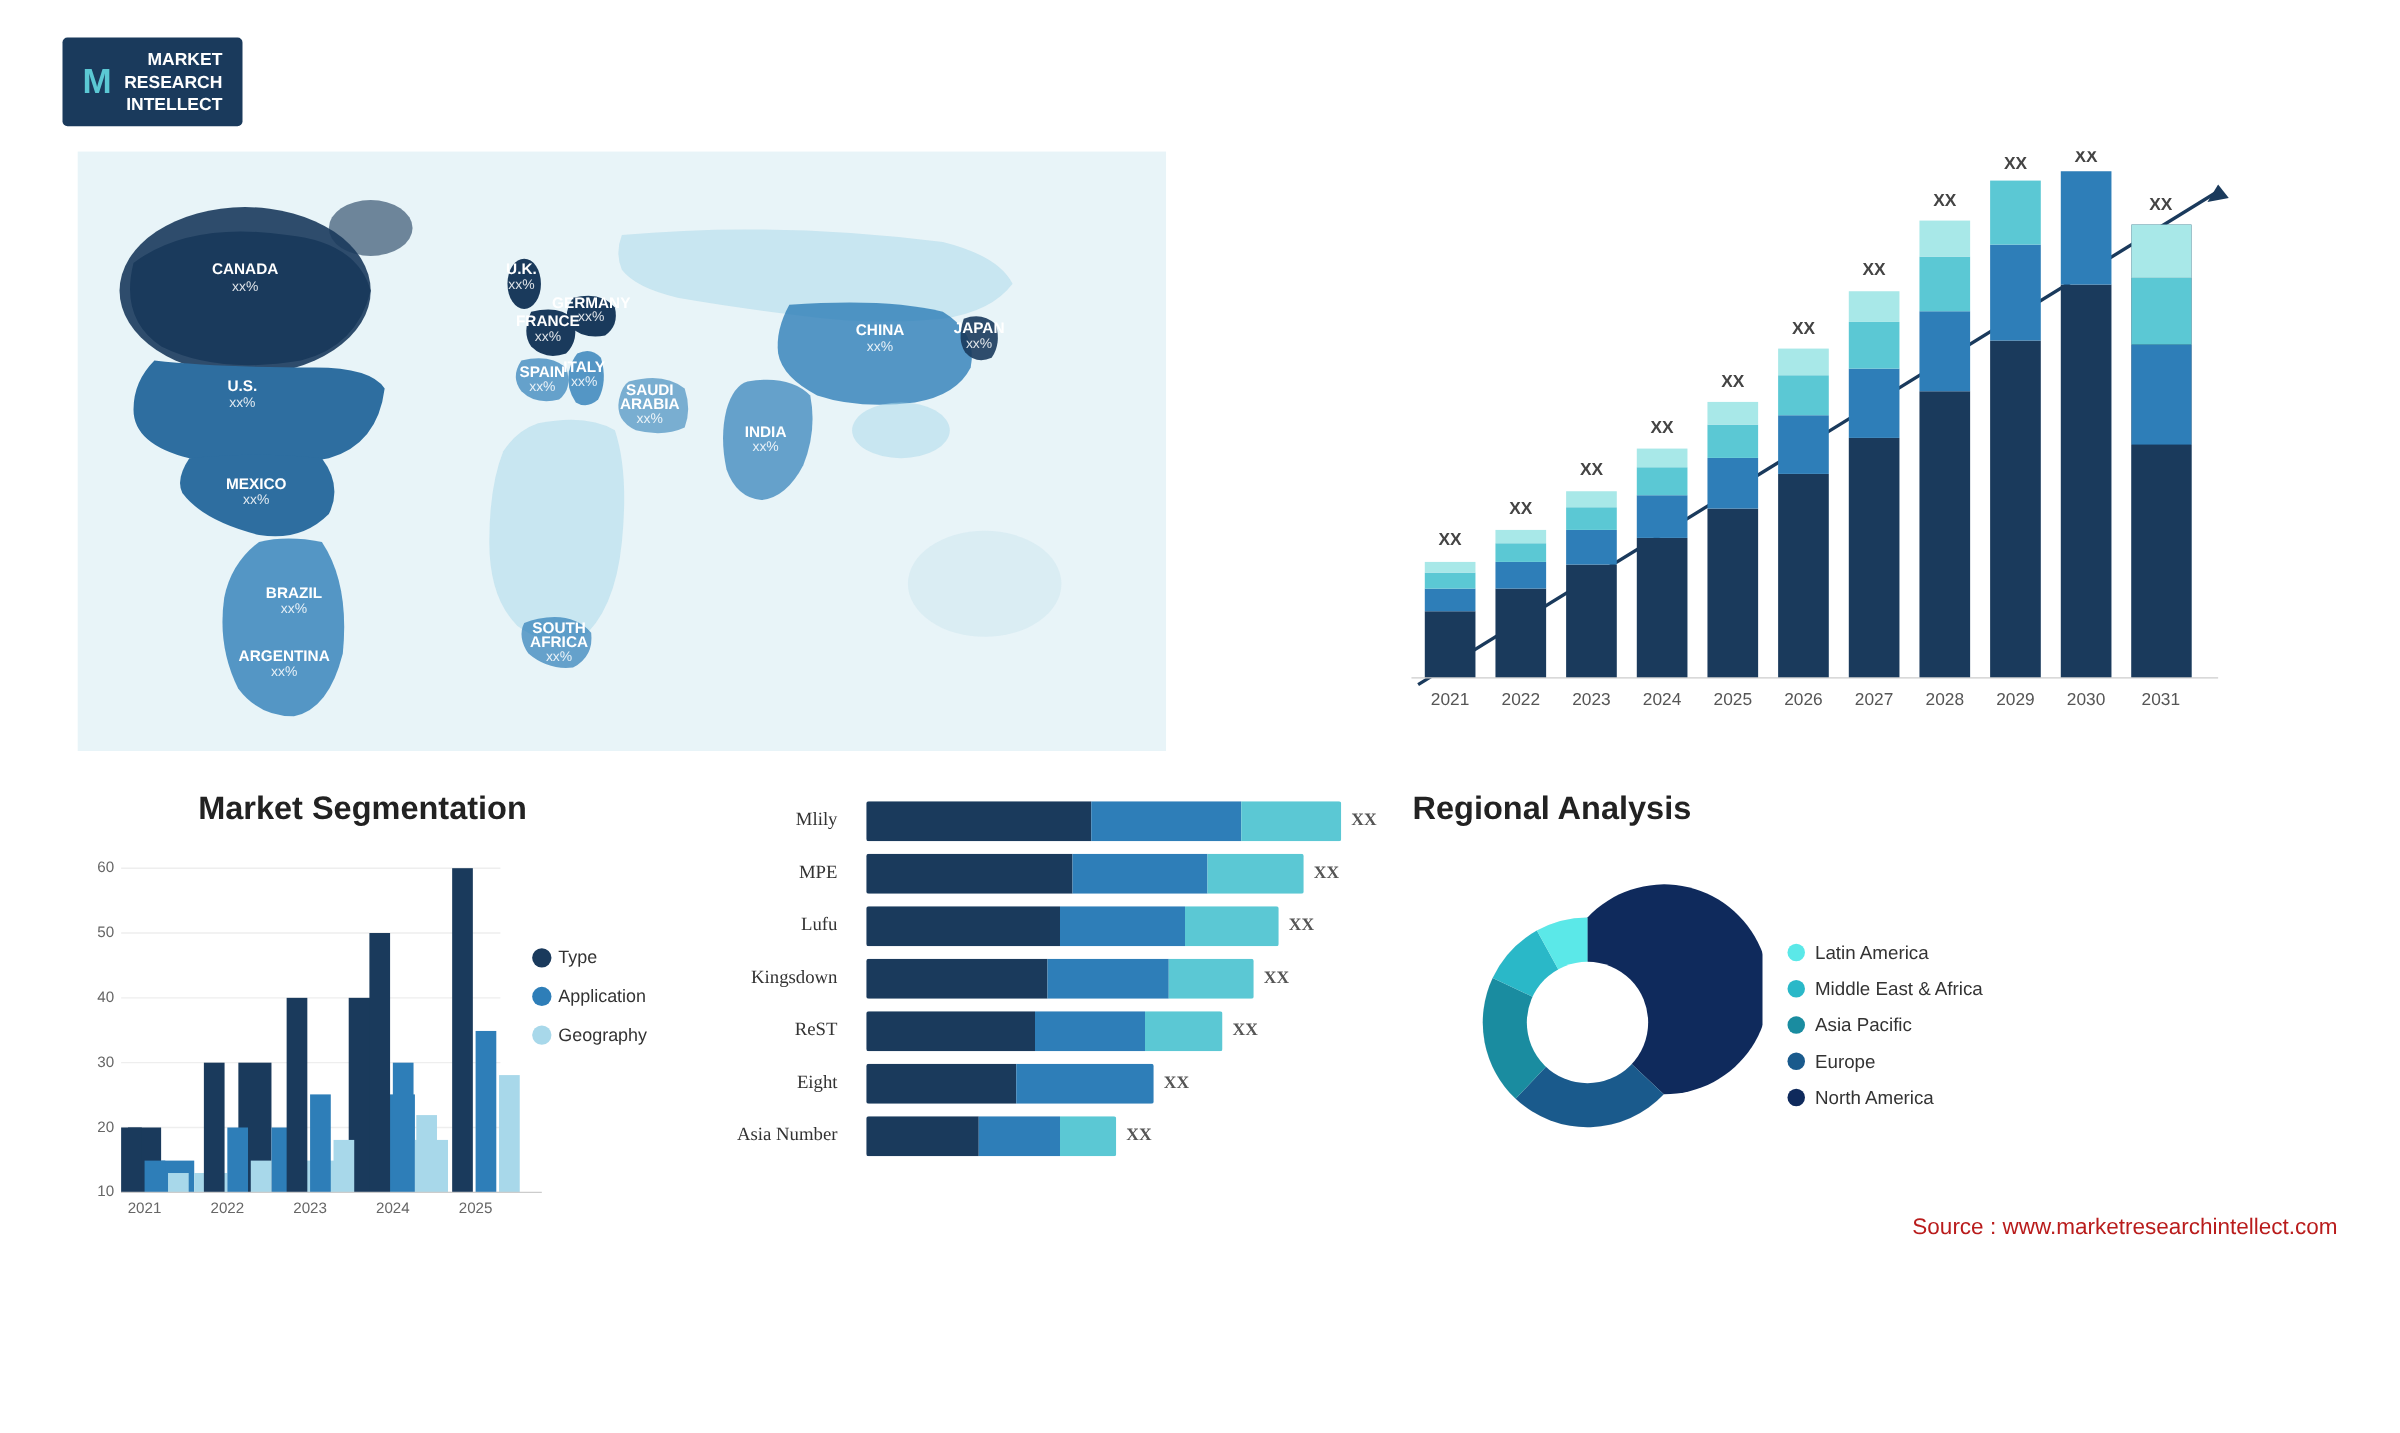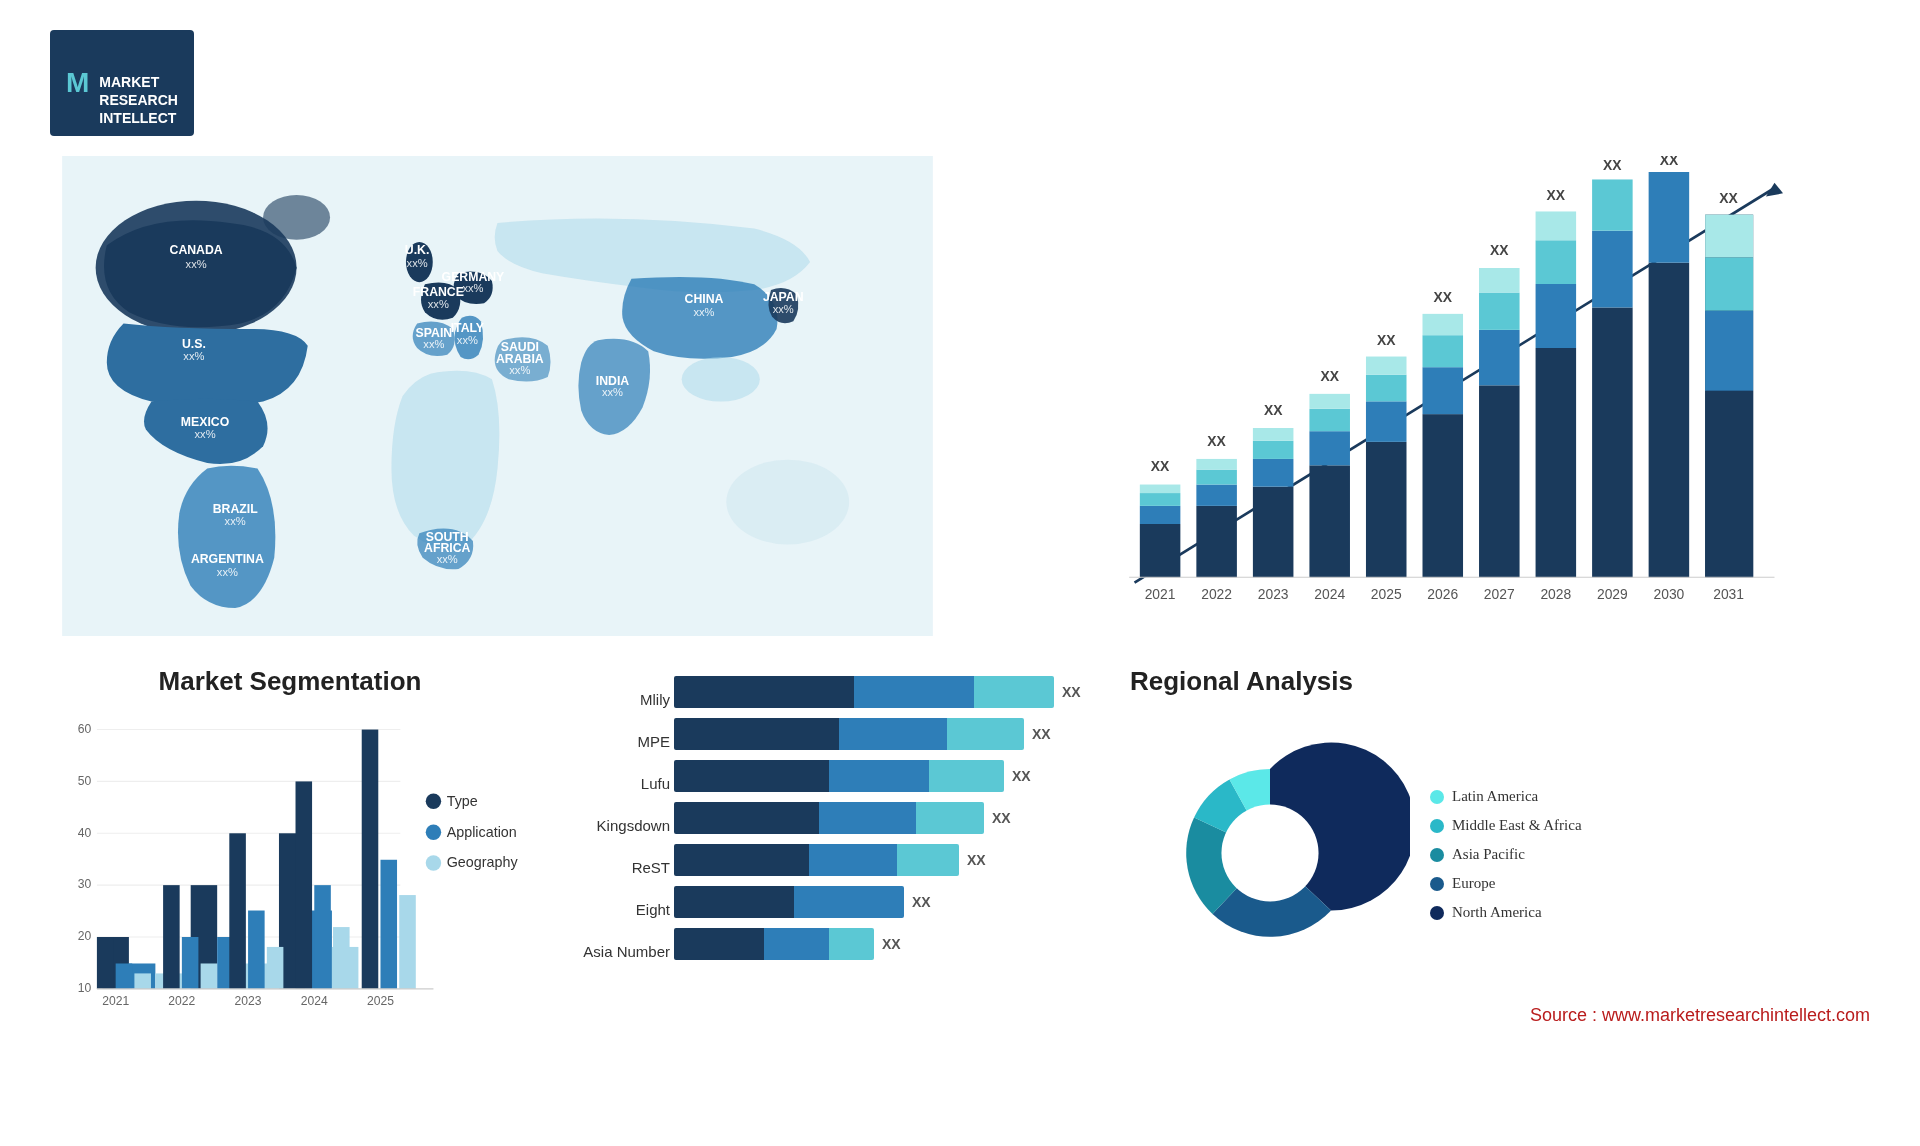--- a/index.html
+++ b/index.html
@@ -34,22 +34,21 @@
       gap: 10px;
       background: #1a3a5c;
       padding: 8px 16px;
       border-radius: 4px;
     }
     .logo-text {
       color: #fff;
       font-size: 14px;
       font-weight: bold;
       line-height: 1.3;
-      text-align: left;
-      margin-top: 35px;
+      text-align: right;
     }
     .logo-icon {
       color: #5bc8d4;
       font-size: 28px;
       font-weight: bold;
     }
     .main-content {
       display: flex;
       flex-direction: column;
       gap: 30px;
@@ -103,22 +102,23 @@
 
     
     .players-list {
       display: flex;
       flex-direction: column;
       gap: 10px;
       margin-top: 10px;
     }
     .player-row {
       display: flex;
-      align-items: flex-end;
-      gap: 4px;
+      align-items: center;
+      gap: 23px;
+      font-family: Liberation Serif, serif;
     }
     .player-name {
       font-size: 15px;
       color: #333;
       width: 120px;
       text-align: right;
       flex-shrink: 0;
     }
     .player-bar-container {
       position: relative;
@@ -161,21 +161,20 @@
       display: flex;
       flex-direction: column;
       gap: 12px;
     }
     .reg-legend-item {
       display: flex;
       align-items: center;
       gap: 8px;
       font-size: 15px;
       color: #333;
-      font-family: Liberation Serif, serif;
     }
     .reg-legend-dot {
       width: 14px;
       height: 14px;
       border-radius: 50%;
       flex-shrink: 0;
     }
     .source-text {
       text-align: right;
       font-size: 18px;

